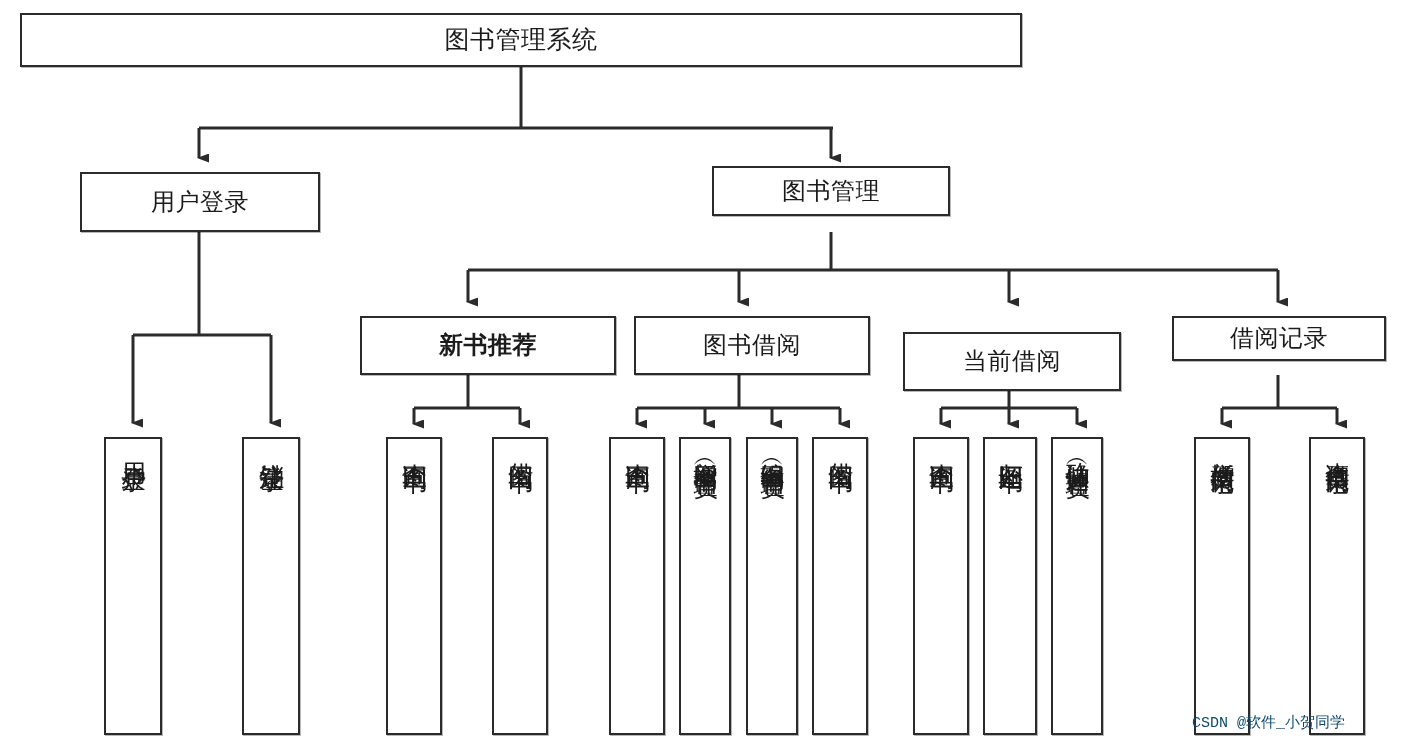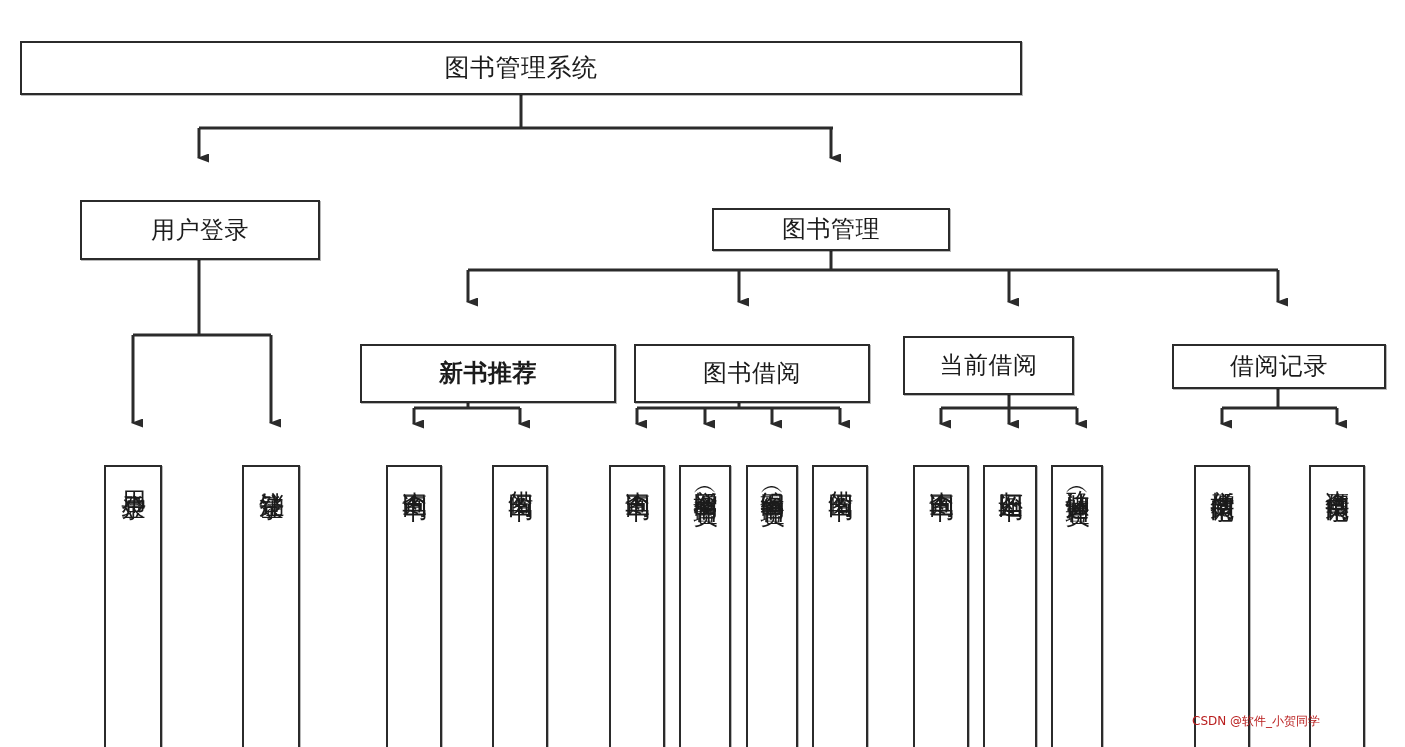--- a/index.html
+++ b/index.html
@@ -28,21 +28,20 @@
   .node {
     position: absolute;
     box-sizing: border-box;
     border: 2px solid #2b2b2b;
     background: #ffffff;
     display: flex;
     align-items: center;
     justify-content: center;
     color: #1b1b1b;
     box-shadow: 1px 1px 0 rgba(0,0,0,0.28);
-    margin-top: 28px;
   }
   .node .label {
     display: block;
     text-align: center;
     line-height: 1.18;
     letter-spacing: 0.5px;
   }
   
   .node.h .label {
     writing-mode: horizontal-tb;
@@ -60,24 +59,25 @@
     font-size: 25px;
     line-height: 1.05;
     letter-spacing: 2px;
     margin: 0 auto;
   }
   .node.v.long .label {
     font-size: 24px;
   }
   .watermark {
     position: absolute;
-    color: #b91c1c;
-    font-size: 12px;
+    color: #0c4a6e;
+    font-size: 15px;
     white-space: nowrap;
     user-select: none;
+    font-family: Liberation Mono, monospace;
   }
 </style>
 </head>
 <body>
 
 <div id="diagram-root">
 
   <svg id="diagram-svg" viewBox="0 0 1405 747" xmlns="http://www.w3.org/2000/svg">
     <defs>
       <marker id="arw" markerWidth="10" markerHeight="12" refX="4.5" refY="10" orient="auto" markerUnits="userSpaceOnUse">
@@ -128,31 +128,31 @@
     </g>
   </svg>
 
   <div class="node h root" style="left:20px; top:13px; width:1002px; height:54px;">
     <span class="label">图书管理系统</span>
   </div>
 
   <div class="node h" style="left:80px; top:172px; width:240px; height:60px;">
     <span class="label">用户登录</span>
   </div>
-  <div class="node h" style="left:712px; top:180px; width:238px; height:43px;">
+  <div class="node h" style="left:712px; top:166px; width:238px; height:50px;">
     <span class="label">图书管理</span>
   </div>
 
   <div class="node h" style="left:360px; top:316px; width:256px; height:59px;font-weight:bold;">
     <span class="label">新书推荐</span>
   </div>
   <div class="node h" style="left:634px; top:316px; width:236px; height:59px;">
     <span class="label">图书借阅</span>
   </div>
-  <div class="node h" style="left:903px; top:308px; width:171px; height:59px;">
+  <div class="node h" style="left:903px; top:332px; width:218px; height:59px;">
     <span class="label">当前借阅</span>
   </div>
   <div class="node h" style="left:1172px; top:316px; width:214px; height:45px;">
     <span class="label">借阅记录</span>
   </div>
 
   <div class="node v" style="left:104px; top:437px; width:58px; height:298px;">
     <span class="label">用户登录</span>
   </div>
   <div class="node v" style="left:242px; top:437px; width:58px; height:298px;">

